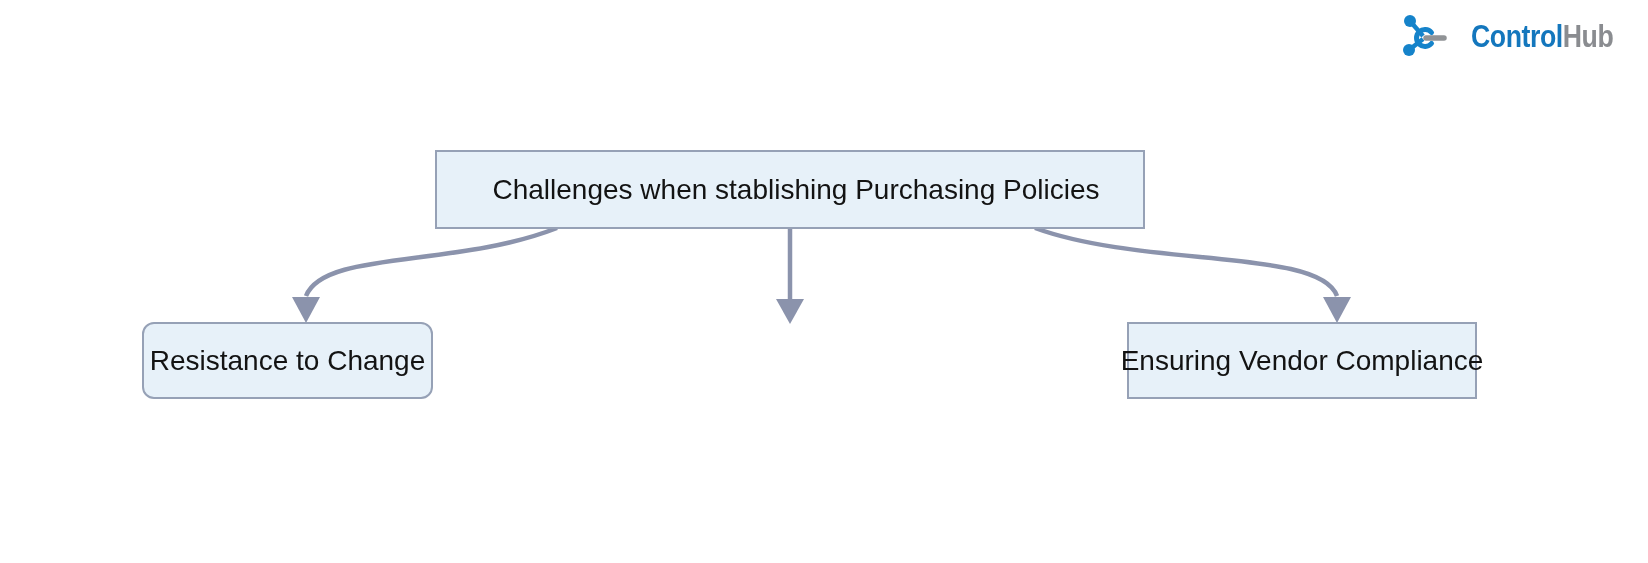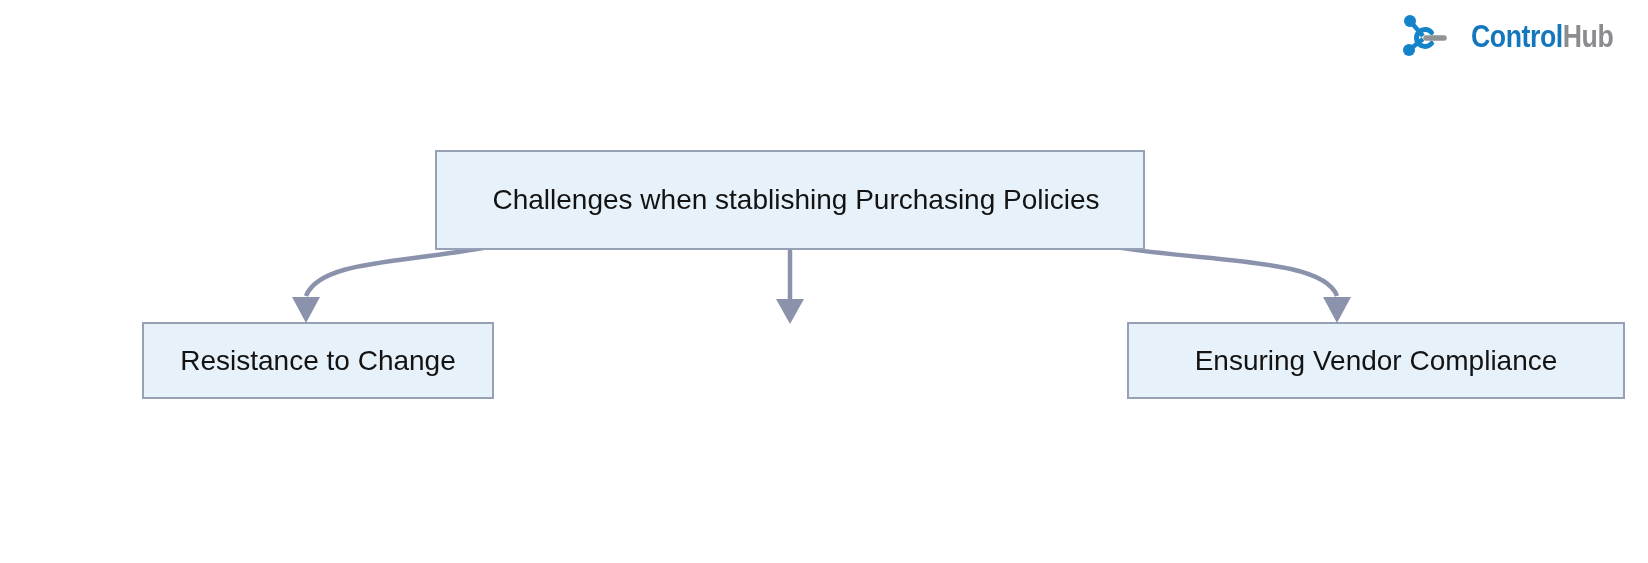--- a/index.html
+++ b/index.html
@@ -22,24 +22,24 @@
     background: #e7f1f9;
     border: 2px solid #96a1b6;
     color: #131313;
     font-size: 28px;
     display: flex;
     align-items: center;
     justify-content: center;
     white-space: nowrap;
     z-index: 2;
   }
-  .node-root  { left: 435px;  top: 150px; width: 710px; height: 100px; padding-left: 12px; }
-  .node-c1    { left: 142px;  top: 322px; width: 352px; height: 77px; }
+  .node-root  { left: 435px;  top: 150px; width: 710px; height: 79px; padding-left: 12px; }
+  .node-c1    { left: 142px;  top: 322px; width: 291px; height: 77px; border-radius: 12px; }
   .node-c2    { left: 562px;  top: 322px; width: 495px; height: 76px; }
-  .node-c3    { left: 1127px; top: 322px; width: 498px; height: 77px; }
+  .node-c3    { left: 1127px; top: 322px; width: 350px; height: 77px; }
 
   .edges {
     position: absolute;
     left: 0; top: 0;
     width: 1648px; height: 563px;
     z-index: 1;
     pointer-events: none;
   }
 
   

